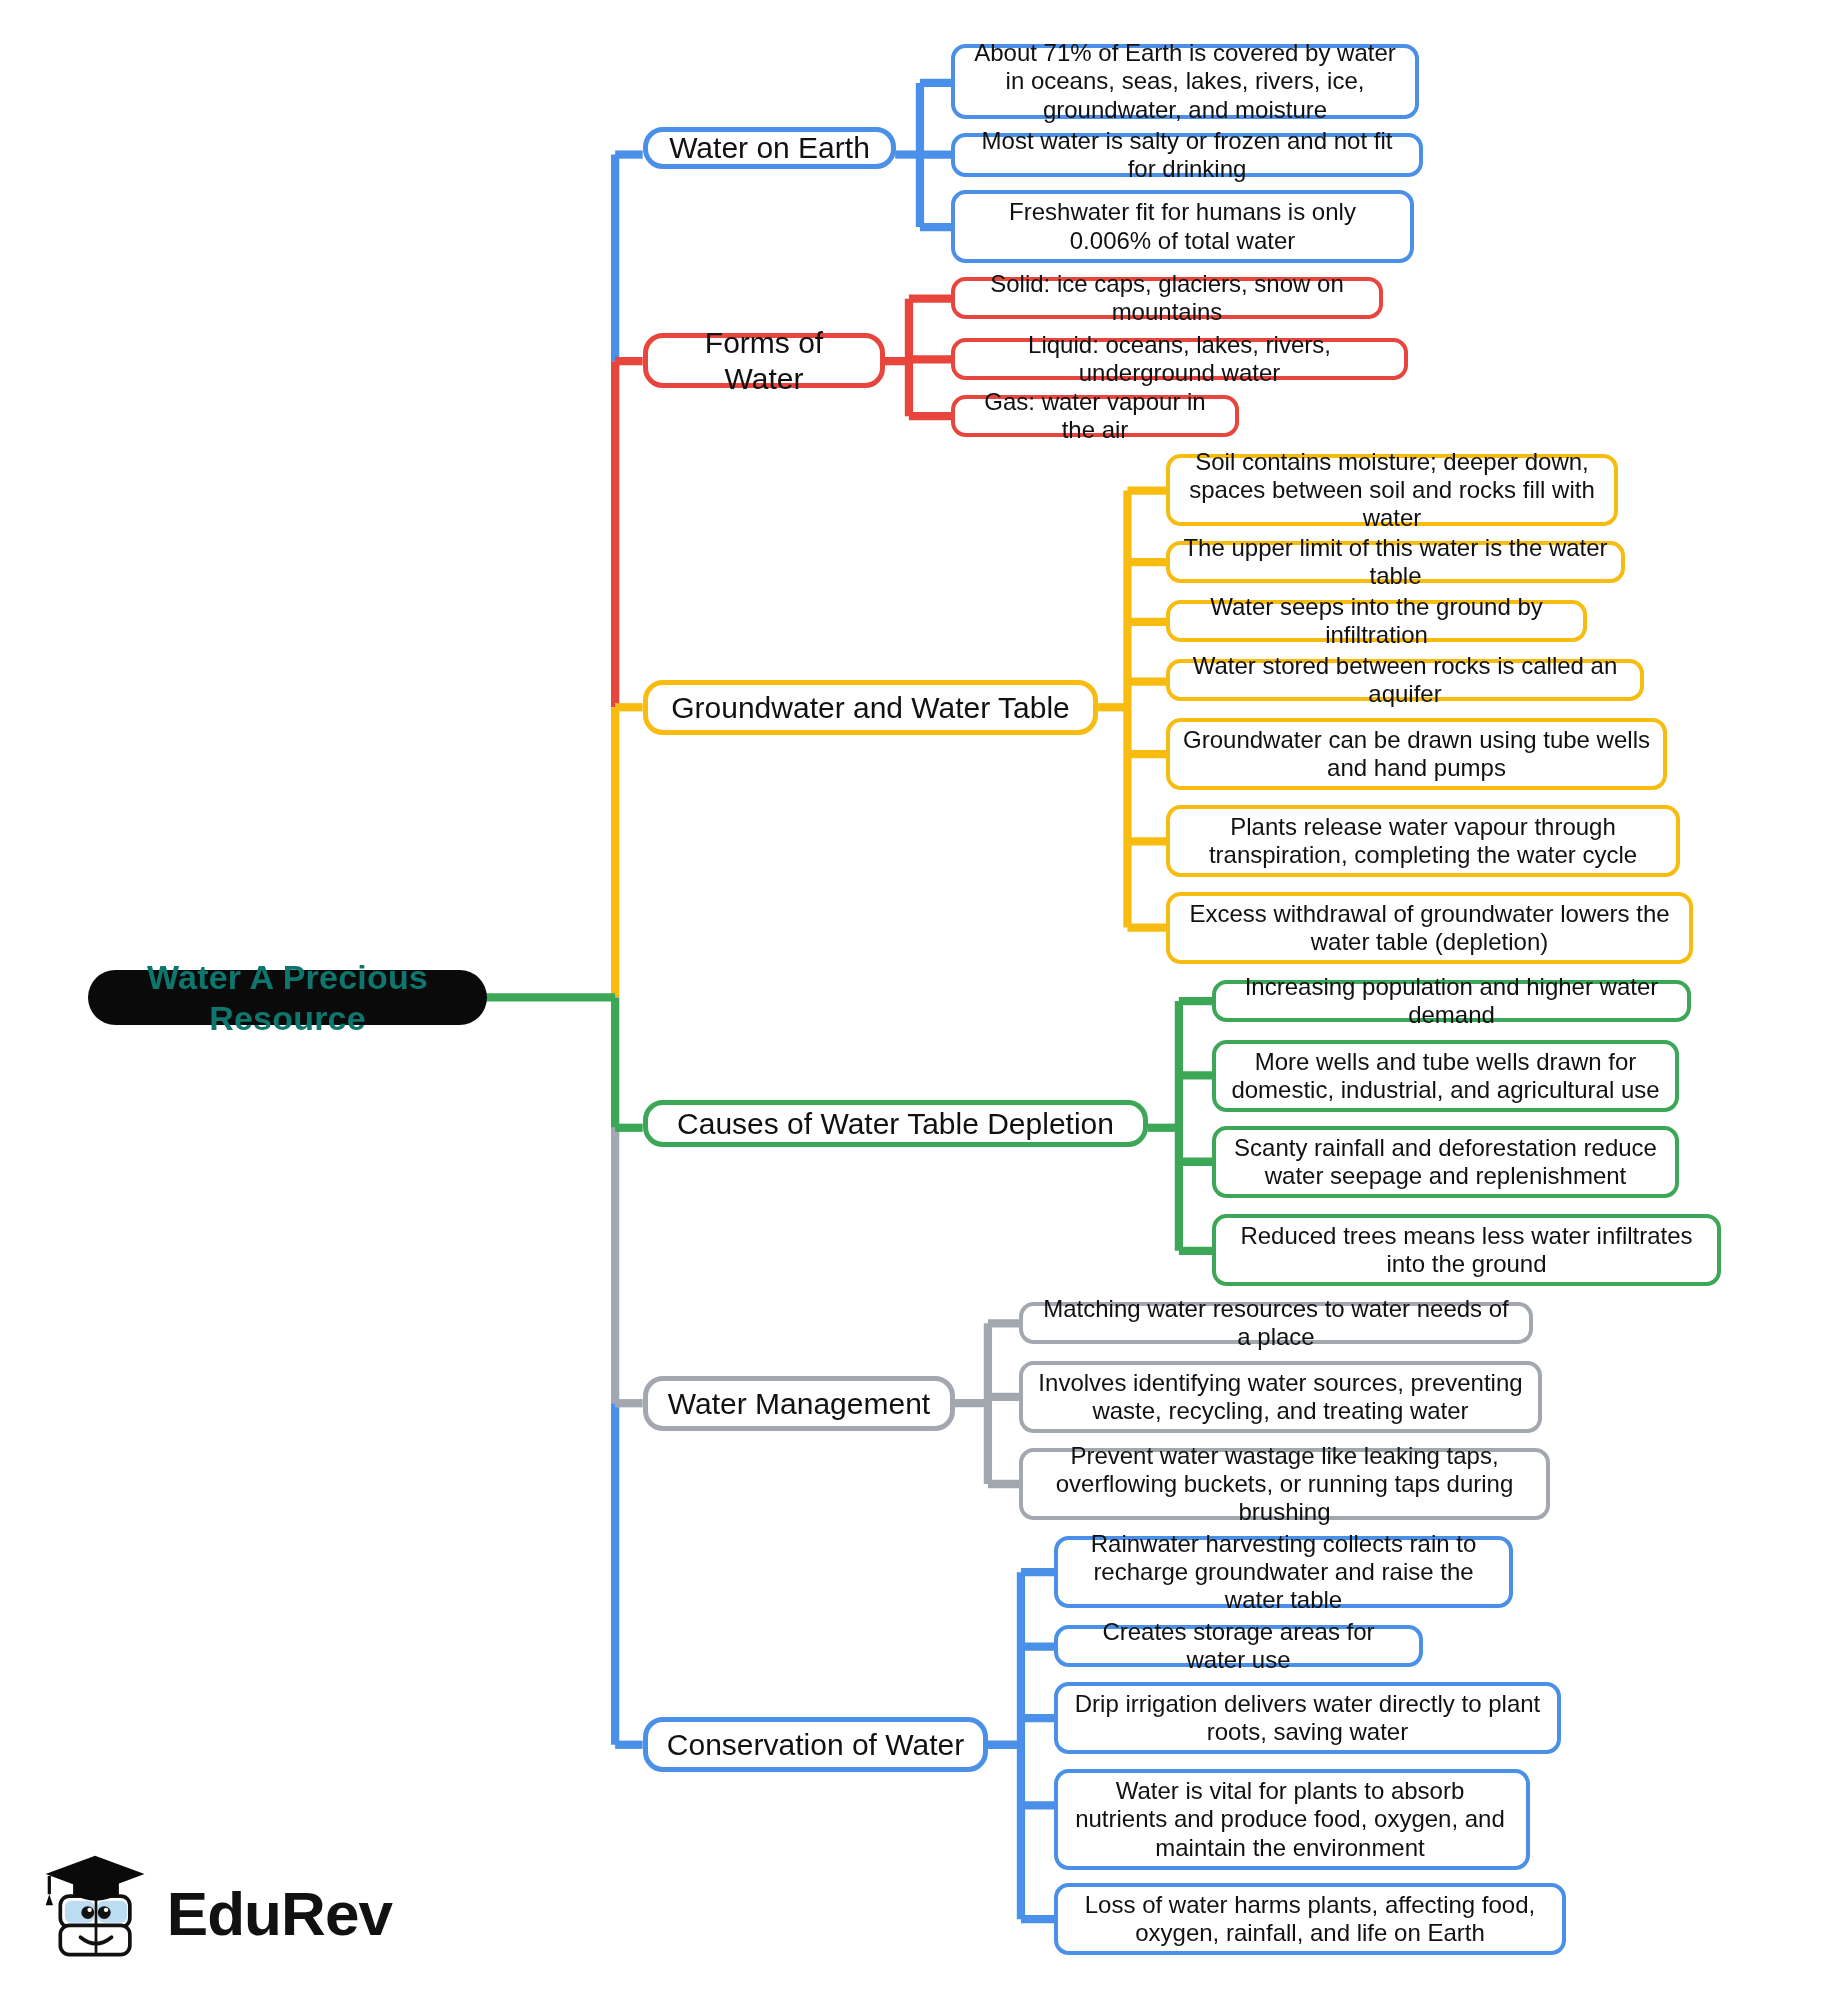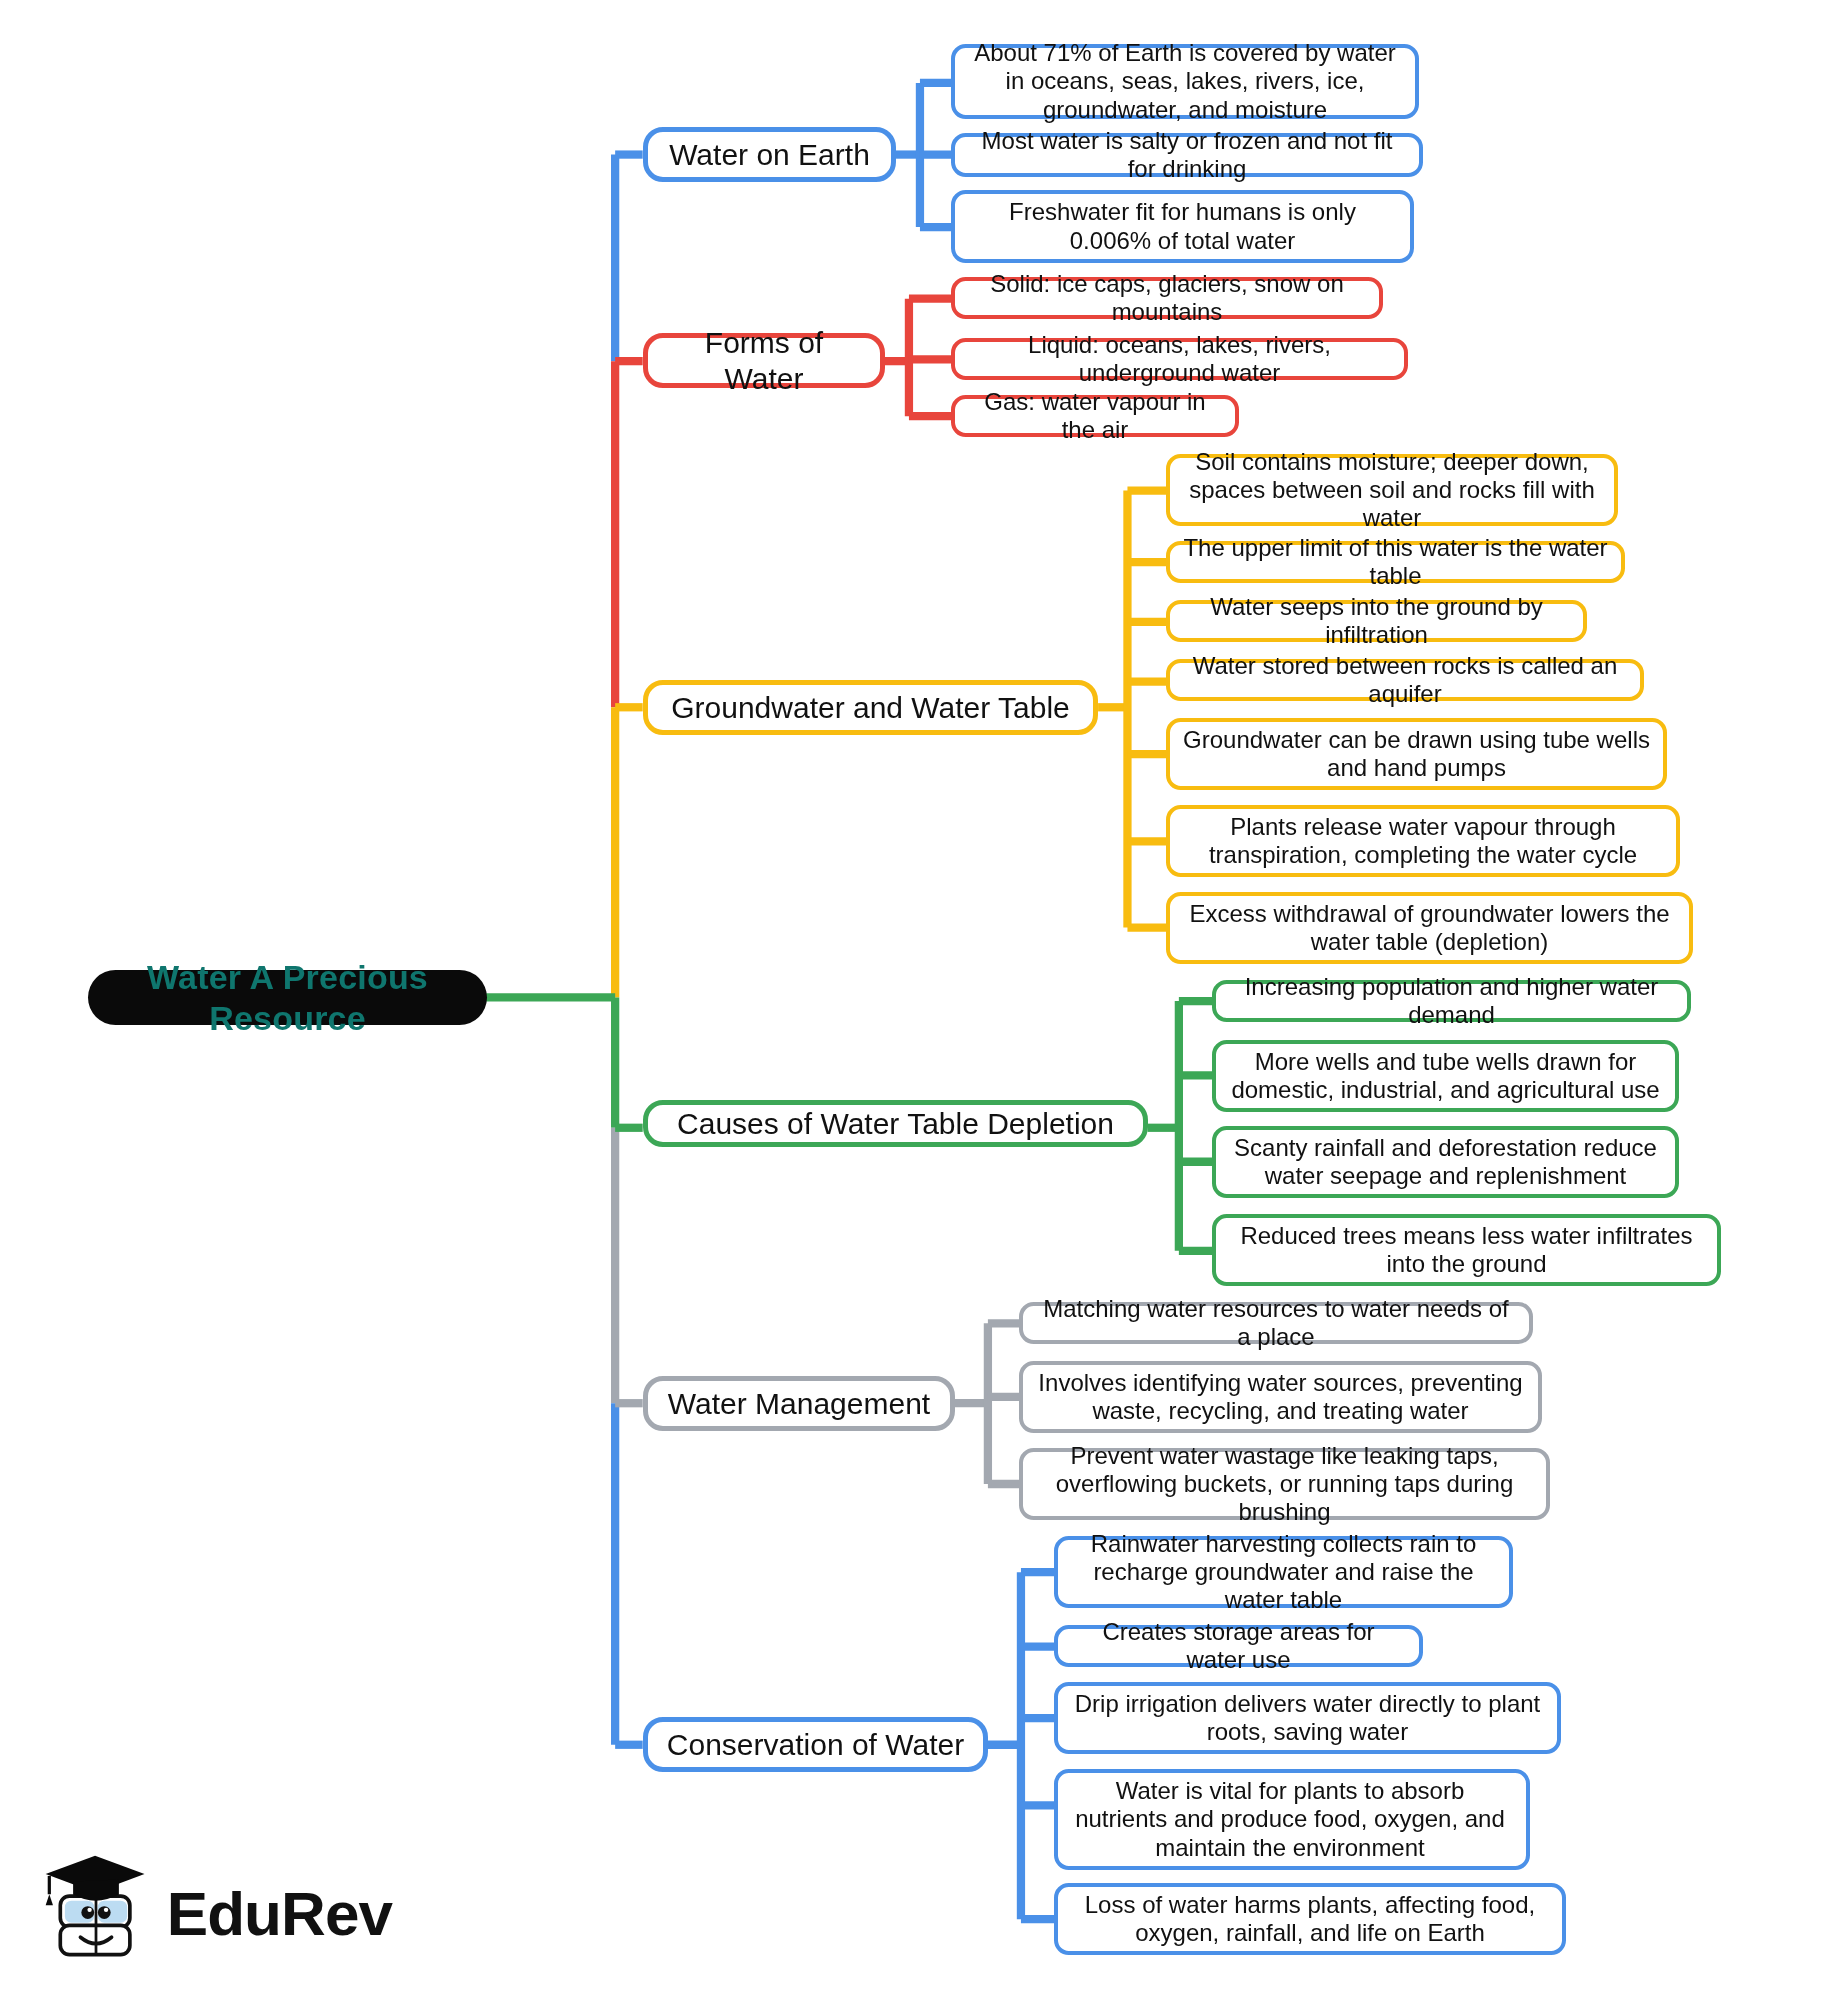--- a/index.html
+++ b/index.html
@@ -155,21 +155,21 @@
     <path d="M 1112 1793 L 1150 1793" stroke="#4a90e8" stroke-width="9" fill="none"></path>
     <path d="M 1112 1871 L 1150 1871" stroke="#4a90e8" stroke-width="9" fill="none"></path>
     <path d="M 1112 1966 L 1150 1966" stroke="#4a90e8" stroke-width="9" fill="none"></path>
     <path d="M 1112 2090 L 1150 2090" stroke="#4a90e8" stroke-width="9" fill="none"></path>
   </svg>
 
   <div class="node root" style="left:88px; top:970px; width:399px; height:55px;">
     <span>Water A Precious Resource</span>
   </div>
 
-  <div class="node branch c-blue" style="left:643px; top:127px; width:253px; height:55px;">
+  <div class="node branch c-blue" style="left:643px; top:127px; width:253px; height:42px;">
     <span>Water on Earth</span>
   </div>
 
   <div class="node leaf c-blue" style="left:951px; top:44px; width:468px; height:75px;">
     <span>About 71% of Earth is covered by water in oceans, seas, lakes, rivers, ice, groundwater, and moisture</span>
   </div>
   <div class="node leaf c-blue" style="left:951px; top:133px; width:472px; height:44px;">
     <span>Most water is salty or frozen and not fit for drinking</span>
   </div>
   <div class="node leaf c-blue" style="left:951px; top:190px; width:463px; height:73px;">

